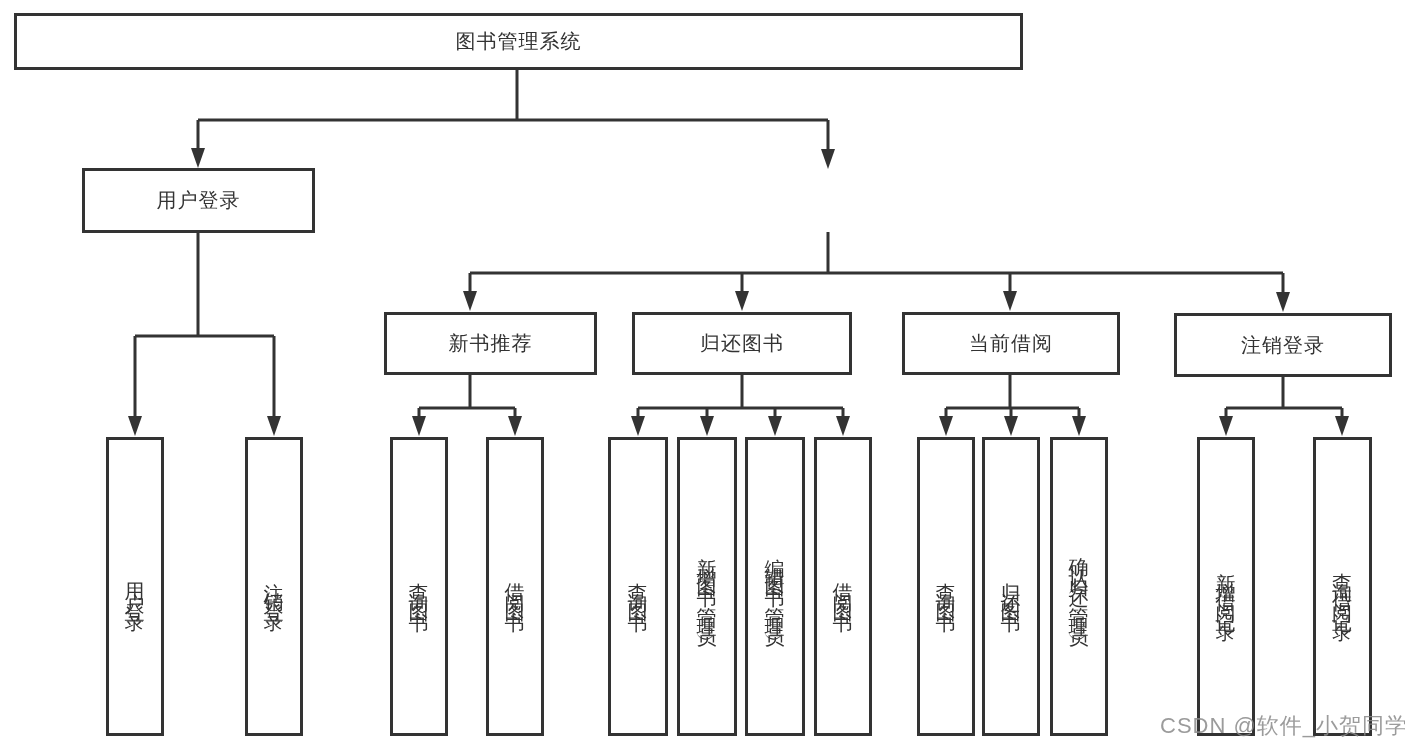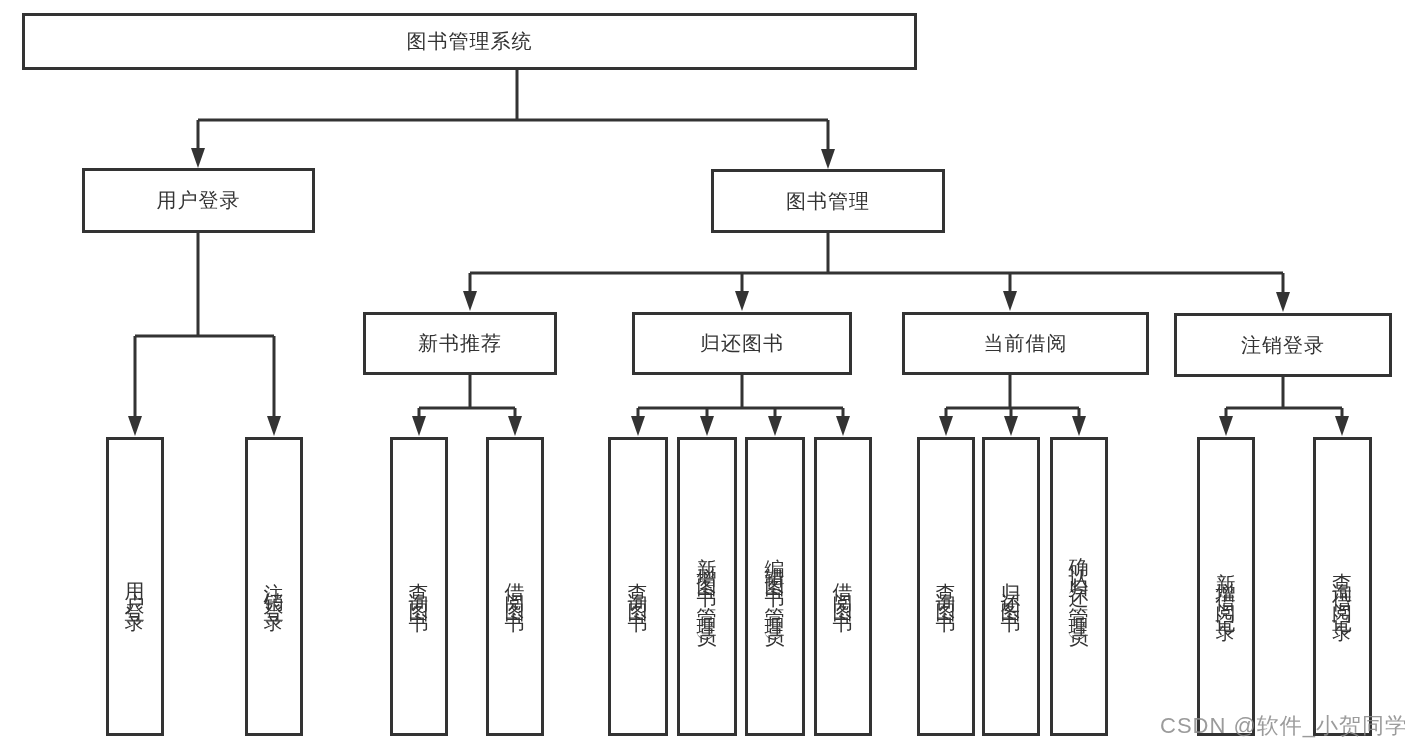--- a/index.html
+++ b/index.html
@@ -104,41 +104,38 @@
       <polygon points="1004,416 1018,416 1011,436"></polygon>
       <polygon points="1072,416 1086,416 1079,436"></polygon>
     </g>
     <g>
       <path d="M1283 377 V408 M1226 408 H1342 M1226 408 V420 M1342 408 V420"></path>
       <polygon points="1219,416 1233,416 1226,436"></polygon>
       <polygon points="1335,416 1349,416 1342,436"></polygon>
     </g>
   </svg>
 
-  <div class="node h" style="left:22px;top:13px;width:895px;height:57px">
+  <div class="node h" style="left:14px;top:13px;width:1009px;height:57px">
     <span class="label">图书管理系统</span>
   </div>
 
   <div class="node h" style="left:82px;top:168px;width:233px;height:65px">
     <span class="label">用户登录</span>
   </div>
 
-  <div class="node h" style="left:711px;top:169px;width:234px;height:64px">
-    <span class="label">图书管理</span>
-  </div>
 
-  <div class="node h" style="left:363px;top:312px;width:194px;height:63px">
+  <div class="node h" style="left:384px;top:312px;width:213px;height:63px">
     <span class="label">新书推荐</span>
   </div>
 
   <div class="node h" style="left:632px;top:312px;width:220px;height:63px">
     <span class="label">归还图书</span>
   </div>
 
-  <div class="node h" style="left:902px;top:312px;width:247px;height:63px">
+  <div class="node h" style="left:902px;top:312px;width:218px;height:63px">
     <span class="label">当前借阅</span>
   </div>
 
   <div class="node h" style="left:1174px;top:313px;width:218px;height:64px">
     <span class="label">注销登录</span>
   </div>
 
   <div class="node v" style="left:106px;top:437px;width:58px;height:299px">
     <span class="vtext">用户登录</span>
   </div>

